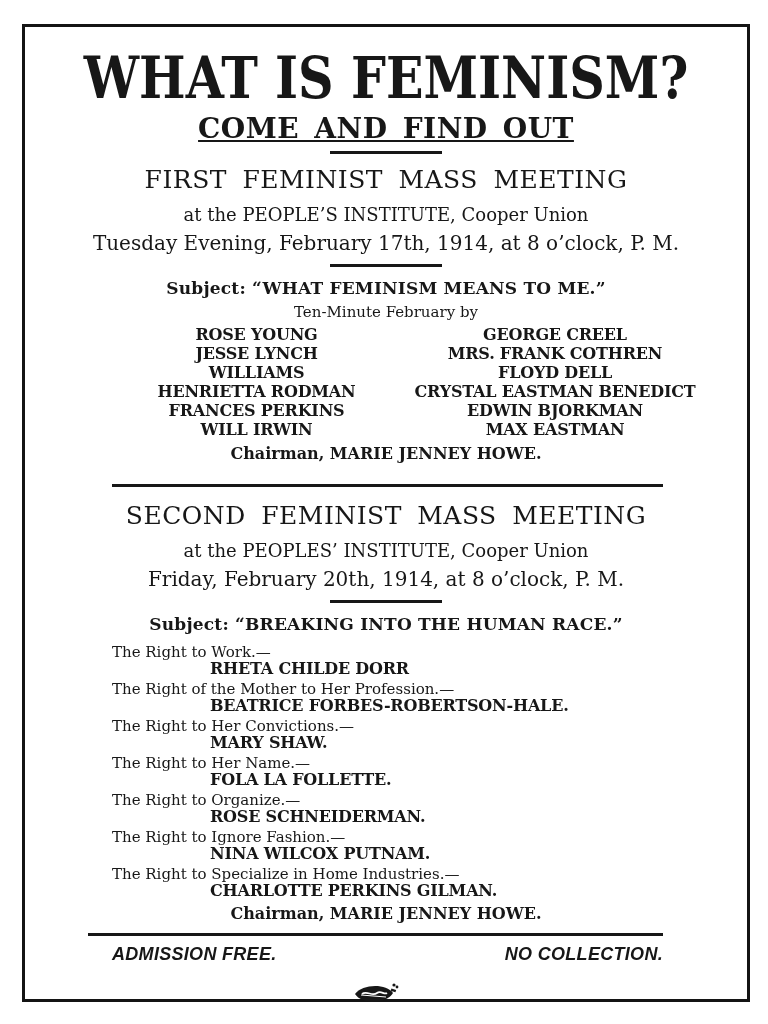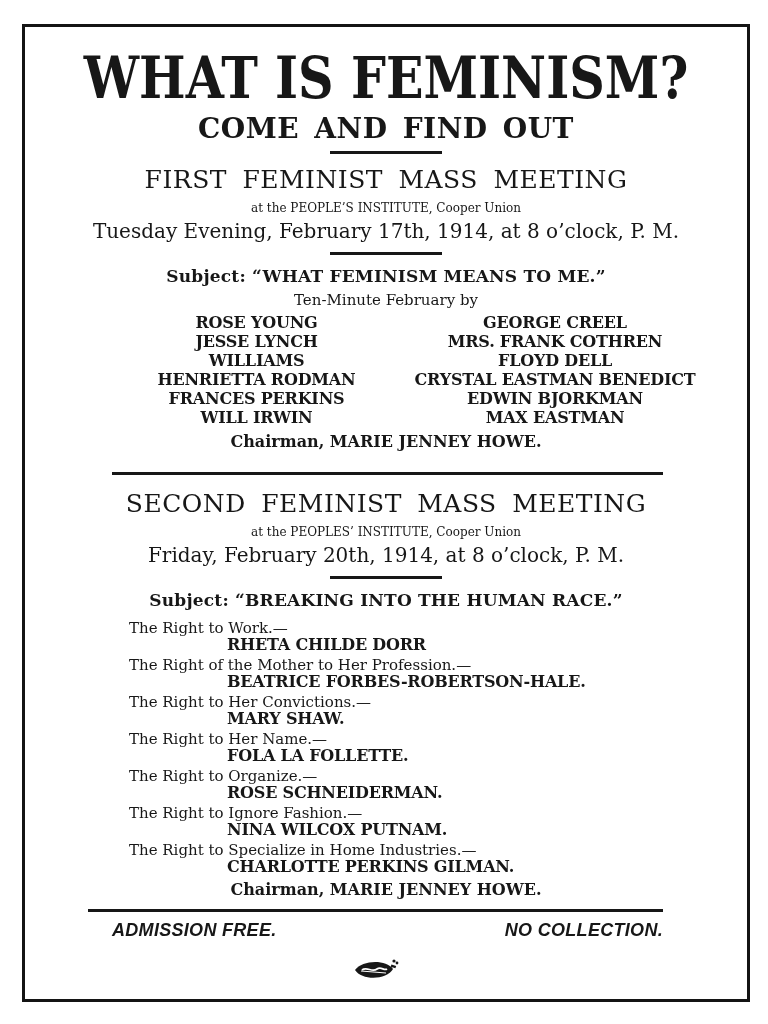--- a/index.html
+++ b/index.html
@@ -18,44 +18,44 @@
     position:absolute; left:25px; top:27px; width:722px;
     text-align:center;
   }
   .title {
     margin-top:22px; font-size:58px; font-weight:bold; line-height:58px;
     transform:scaleX(0.85); transform-origin:50% 50%; white-space:nowrap;
     letter-spacing:0px;
   }
   .subtitle {
     margin-top:8px; font-size:28px; font-weight:bold; line-height:28px;
-    letter-spacing:0.5px; word-spacing:5px;
+    letter-spacing:0.5px; word-spacing:5px;text-decoration:underline;
   }
   .short-rule {
     width:112px; border-top:3px solid #171717; margin:8px auto 0;
   }
   .meeting-heading {
     margin-top:9px; font-size:25px; line-height:34px; font-weight:normal;
     letter-spacing:0.5px; word-spacing:7px; white-space:nowrap;
   }
-  .venue { font-size:12px; line-height:22px; }
-  .datetime { font-size:20px; line-height:25px; white-space:nowrap; }
+  .venue { margin-top:7px; font-size:18px; line-height:22px; }
+  .datetime { margin-top:5px; font-size:20px; line-height:25px; white-space:nowrap; }
   .subject { margin-top:11px; font-size:17px; line-height:21px; letter-spacing:0.2px; font-weight:bold; }
   .speeches-note { margin-top:5px; font-size:15px; line-height:17px; }
   .speakers {
     display:flex; text-align:center; margin:4px 0 0 125px;
     font-size:16px; line-height:19px; letter-spacing:-0.2px; font-weight:bold;
   }
   .speakers .col1 { width:213px; }
   .speakers .col2 { flex:1; }
   .chairman { margin-top:5px; font-size:16px; line-height:20px; font-weight:bold; }
   .divider { margin:20px 0 0 87px; width:551px; border-top:3px solid #171717; }
   .m2-heading { margin-top:12px; }
   .topics { text-align:left; margin-top:10px; }
-  .topic { margin-bottom:4px;margin-left:17px; }
+  .topic { margin-bottom:4px; }
   .topic-right { margin-left:87px; font-size:15px; line-height:15px; }
   .topic-speaker { margin-left:185px; font-size:16px; line-height:18px; letter-spacing:-0.2px; font-weight:bold; }
   .chairman2 { margin-top:1px; }
   .footer-rule { margin:9px 84px 0 63px; border-top:3px solid #171717; }
   .footer-row {
     display:flex; justify-content:space-between;
     margin:7px 84px 16px 87px;
     font-family:"Liberation Sans", sans-serif;
     font-style:italic; font-weight:bold; font-size:18px; line-height:22px;
     letter-spacing:0.3px;

